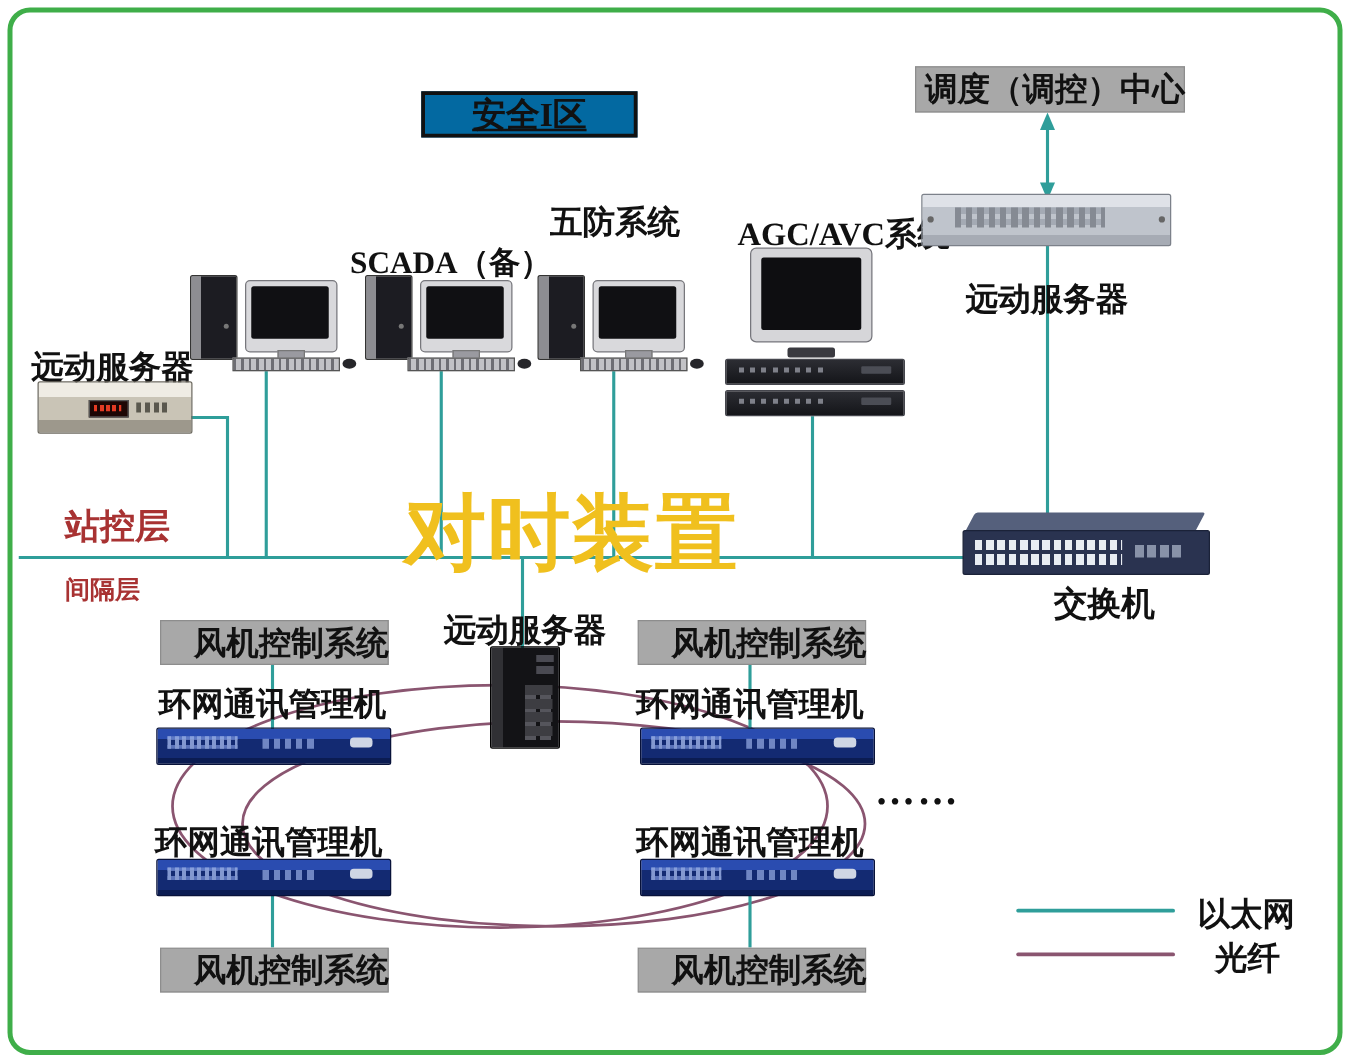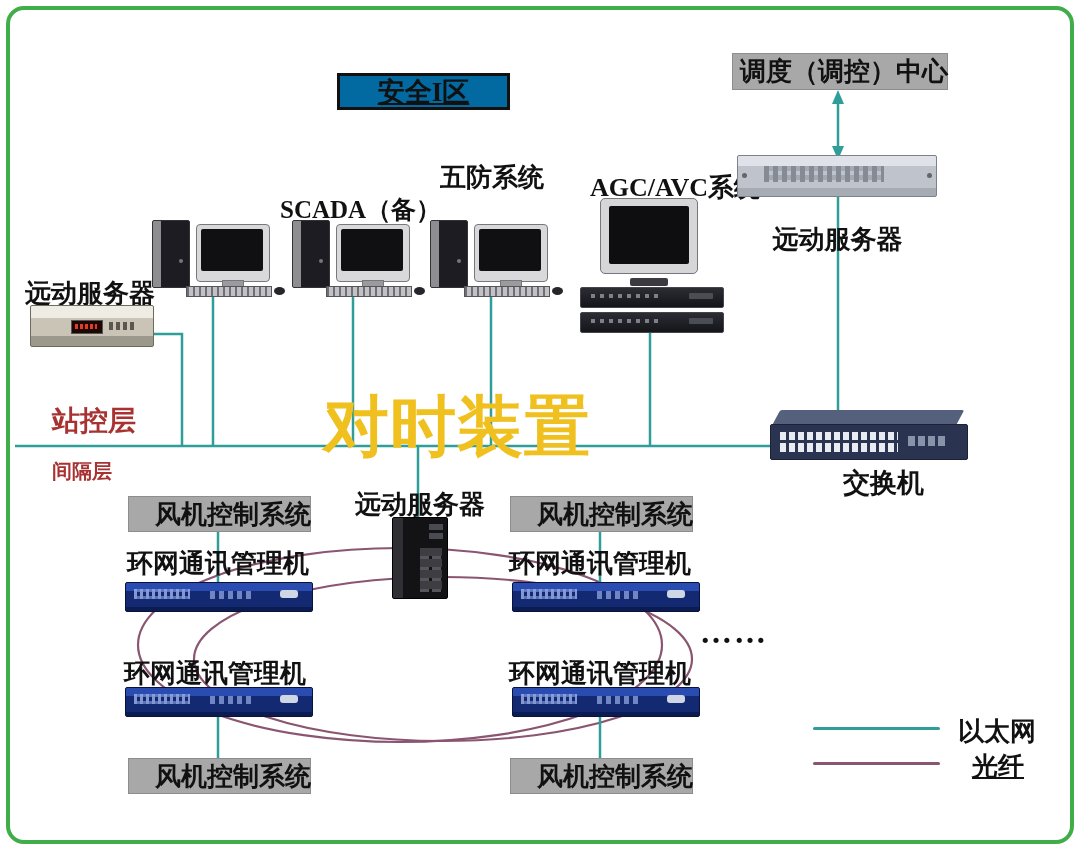--- a/index.html
+++ b/index.html
@@ -240,15 +240,15 @@
       <div class="mid"></div>
     </div>
 
   <div class="dots">……</div>
 
   <div class="watermark">对时装置</div>
 
   <div class="legline" style="left:813px;top:727px;background:var(--ethernet-teal);"></div>
   <div class="lbl" style="left:958px;top:714px;font-size:26px;">以太网</div>
   <div class="legline" style="left:813px;top:762px;background:var(--fiber-maroon);"></div>
-  <div class="lbl" style="left:972px;top:749px;font-size:26px;text-decoration:underline;">光纤</div>
+  <div class="lbl" style="left:972px;top:749px;font-size:26px;">光纤</div>
 
 </div>
 
 </body></html>

